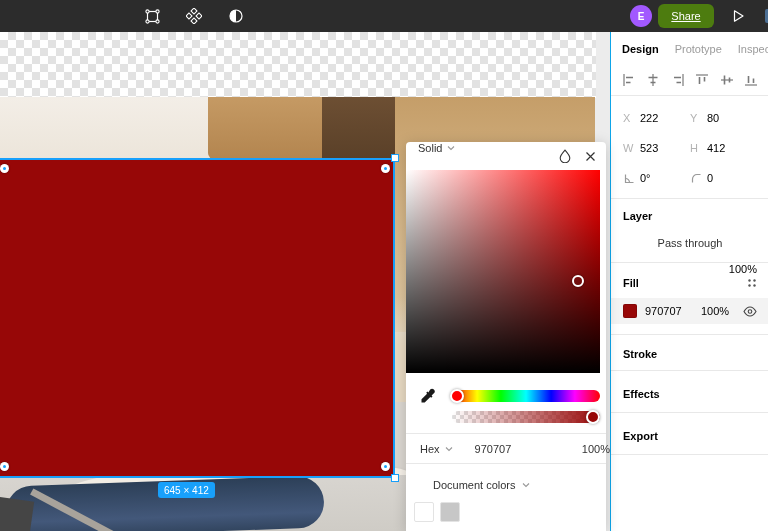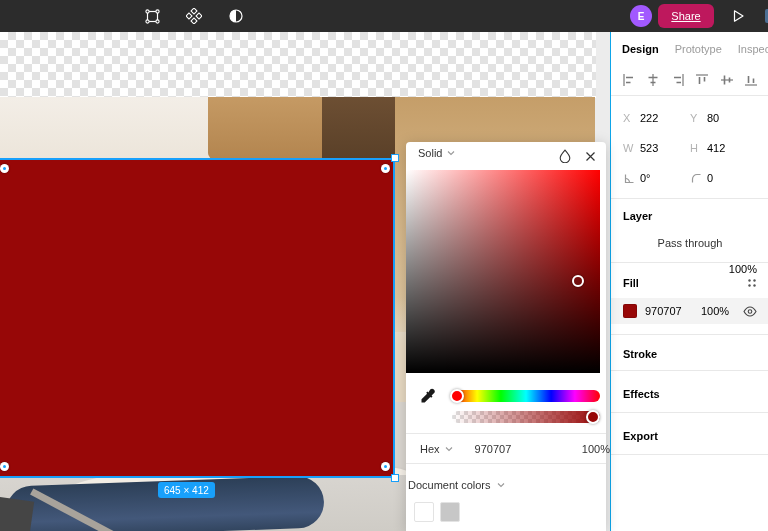--- a/index.html
+++ b/index.html
@@ -44,21 +44,21 @@
   .h-tr { left:391px; top:122px; }
   .h-br { left:391px; top:442px; }
   .radius-handle { position:absolute; width:9px; height:9px; border-radius:50%; background:#fff; box-shadow:0 0 2px rgba(0,0,0,.45); display:flex; align-items:center; justify-content:center; }
   .radius-handle::after { content:""; width:3px; height:3px; border-radius:50%; background:#18a0fb; }
   .rh-tl { left:0px; top:132px; } .rh-tr { left:381px; top:132px; }
   .rh-bl { left:0px; top:430px; } .rh-br { left:381px; top:430px; }
   .size-badge { position:absolute; left:158px; top:450px; height:16px; padding:0 6px; border-radius:3px; color:#fff; font-size:10px; display:flex; align-items:center; z-index:5; }
 
   
   .picker { position:absolute; left:406px; top:142px; width:200px; height:389px; background:#fff; border-radius:4px 4px 0 0; box-shadow:0 2px 14px rgba(0,0,0,.18); z-index:30; }
-  .picker-header { position:relative; height:17px; display:flex; align-items:flex-end; padding:0 12px; }
+  .picker-header { position:relative; height:17px; display:flex; align-items:flex-start; padding:0 12px; }
   .picker-mode { display:flex; align-items:center; gap:5px; cursor:pointer; color:#333; }
   .picker-hicons { position:absolute; right:10px; top:0; height:28px; display:flex; align-items:center; gap:14px; }
   .sv-area { position:absolute; left:0; top:28px; width:194px; height:203px;
     background:linear-gradient(to bottom,rgba(0,0,0,0),#000), linear-gradient(to right,#fff,#f00); }
   .sv-cursor { position:absolute; left:166px; top:105px; width:12px; height:12px; border:2px solid #fff; border-radius:50%; box-shadow:0 0 2px rgba(0,0,0,.6); }
   .dropper { position:absolute; left:13px; top:246px; }
   .slider { position:absolute; left:46px; width:148px; height:12px; border-radius:6px; }
   .hue-slider { top:248px; background:linear-gradient(to right,#f00 0%,#ff0 17%,#0f0 33%,#0ff 50%,#00f 67%,#f0f 83%,#f00 100%); }
   .alpha-slider { top:269px; background-color:#fff;
     background-image:linear-gradient(to right,rgba(151,7,7,0),rgba(151,7,7,1)),
@@ -66,21 +66,21 @@
       linear-gradient(45deg,#ddd 25%,transparent 25%,transparent 75%,#ddd 75%);
     background-size:100% 100%, 8px 8px, 8px 8px; background-position:0 0, 0 0, 4px 4px; }
   .knob { position:absolute; width:14px; height:14px; border-radius:50%; border:2px solid #fff; box-shadow:0 0 3px rgba(0,0,0,.4); }
   .hue-knob { left:44px; top:247px; background:#f00; }
   .alpha-knob { left:180px; top:268px; }
   .p-divider { position:absolute; left:0; width:200px; height:1px; background:#e8e8e8; }
   .hex-row { position:absolute; left:0; top:292px; width:218px; height:29px; display:flex; align-items:center; padding:0 14px; }
   .hex-format { display:flex; align-items:center; gap:5px; color:#333; cursor:pointer; }
   .hex-value { margin-left:22px; }
   .hex-opacity { margin-left:auto; }
-  .doc-colors-row { position:absolute; left:0; top:332px; width:200px; height:22px; display:flex; align-items:center; padding:0 2px; gap:6px; color:#333;text-align:right; }
+  .doc-colors-row { position:absolute; left:0; top:332px; width:200px; height:22px; display:flex; align-items:center; padding:0 27px; gap:6px; color:#333;text-align:right; }
   .doc-swatches { position:absolute; left:8px; top:360px; display:flex; gap:6px; }
   .doc-swatch { width:20px; height:20px; border-radius:2px; border:1px solid #e3e3e3; }
 
   
   .sidebar { position:absolute; left:610px; top:32px; width:158px; height:499px; background:#fff; border-left:1px solid #0ea5e9; z-index:20; }
   .tabs { position:absolute; left:0; top:0; width:158px; height:34px; display:flex; align-items:center; gap:16px; padding:0 11px; }
   .tab { color:#9b9b9b; cursor:pointer; }
   .tab.active { color:#000; font-weight:bold; }
   .align-row { position:absolute; left:0; top:34px; width:158px; height:28px; display:flex; align-items:center; justify-content:space-between; padding:0 11px; }
   .s-divider { position:absolute; left:0; width:158px; height:1px; background:#e8e8e8; }
@@ -130,21 +130,21 @@
       </div>
       <div class="tbtn">
         <svg width="16" height="16" viewBox="0 0 16 16">
           <circle cx="8" cy="8" r="6" fill="none" stroke="#fff" stroke-width="1.2"></circle>
           <path d="M8 2 a6 6 0 0 0 0 12 Z" fill="#fff"></path>
         </svg>
       </div>
     </div>
 
     <div class="avatar" style="background-color: rgb(162, 89, 255);">E</div>
-    <div class="share-btn" style="background-color: #be185d; text-decoration: underline;">Share</div>
+    <div class="share-btn" style="background-color: #4d7c0f; text-decoration: underline;">Share</div>
     <div class="present">
       <svg width="18" height="18" viewBox="0 0 18 18">
         <path d="M5.5 3.8 L14 9 L5.5 14.2 Z" fill="none" stroke="#fff" stroke-width="1.2" stroke-linejoin="round"></path>
       </svg>
     </div>
     <div class="edge-sliver"></div>
   </div>
 
   <div class="canvas">
     <div class="checker checker-strip"></div>

